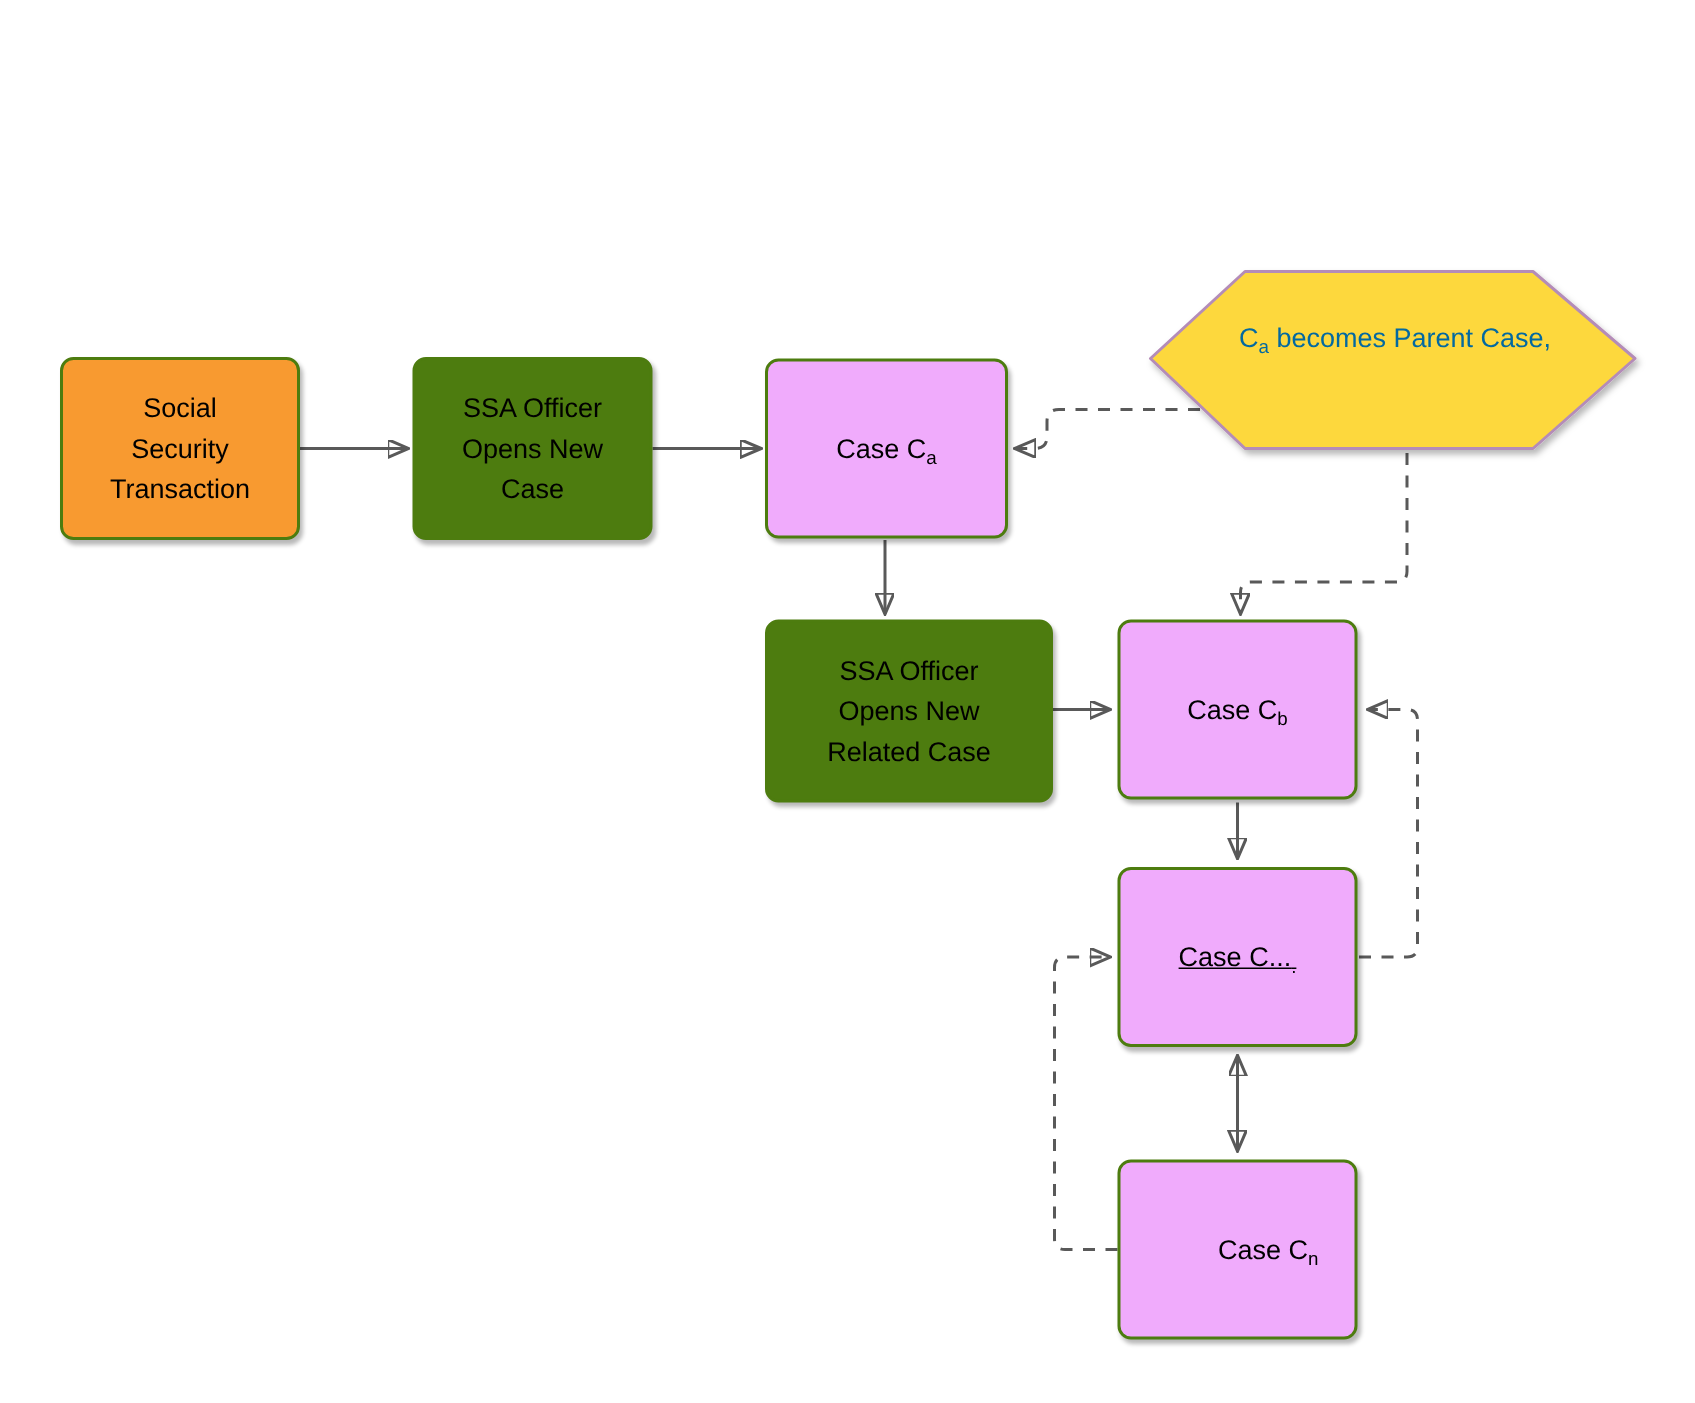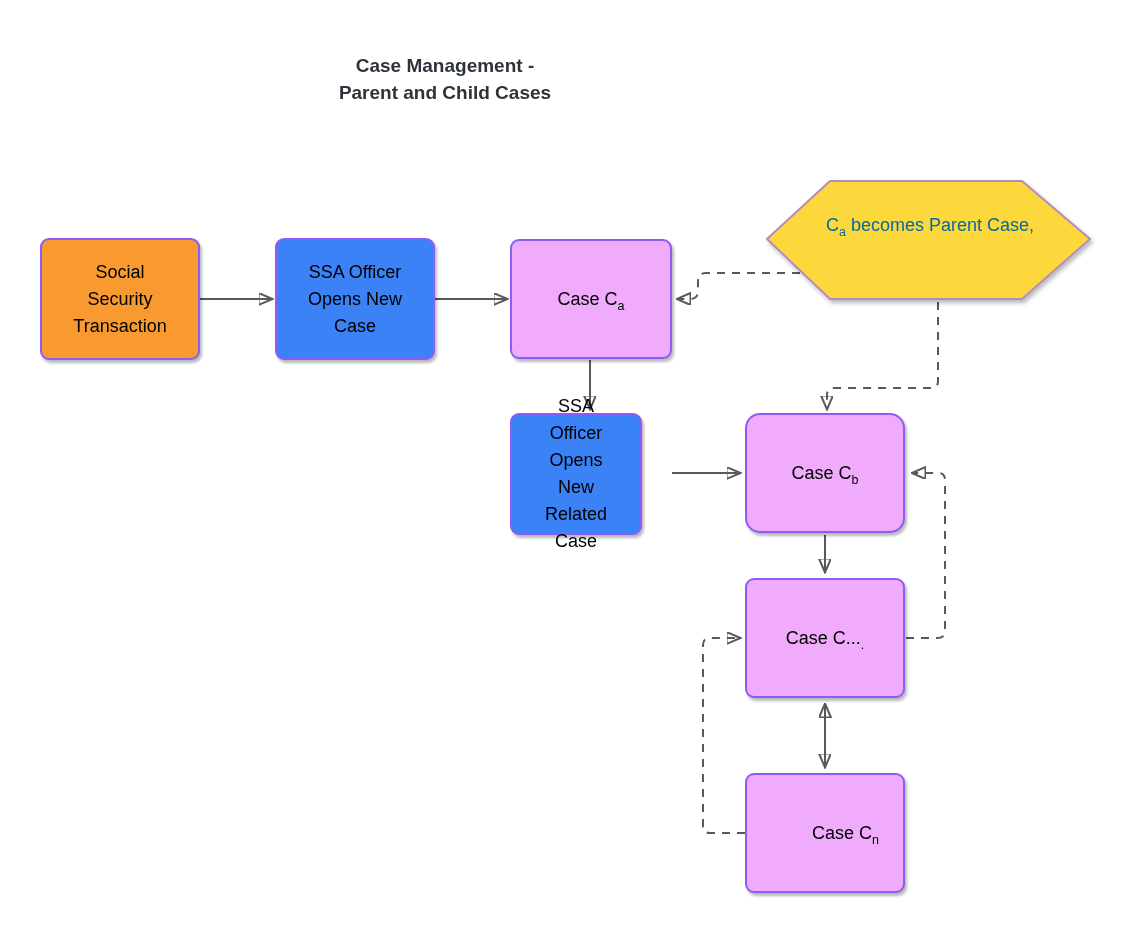--- a/index.html
+++ b/index.html
@@ -11,49 +11,45 @@
     overflow:hidden;
   }
   .title{
     position:absolute;left:295px;top:52px;width:300px;
     text-align:center;font-size:19px;font-weight:bold;
     color:#2d333a;line-height:27px;
   }
   .title span{display:block;}
   .node{
     position:absolute;box-sizing:border-box;
-    border:2px solid #8b5cf6;border-radius:9px;
+    border:2px solid #4d7c0f;border-radius:9px;
     display:flex;align-items:center;justify-content:center;
     text-align:center;font-size:18px;color:#000;line-height:27px;
     box-shadow:2px 3px 3px rgba(0,0,0,0.28);
   }
   .node .lbl{padding:0 24px;}
   .orange{background:#f89a30;}
-  .blue{background:#3b82f6;}
+  .blue{background:#4d7c0f;}
   .green{background:#f0abfc;}
   sub{font-size:12.5px;line-height:0;}
   #edges{position:absolute;left:0;top:0;pointer-events:none;}
   #edges path{fill:none;stroke:#595959;stroke-width:2;}
   #edges path.dashed{stroke-dasharray:8 7;}
   #hexwrap{position:absolute;left:755px;top:170px;width:345px;height:140px;}
   .hex-label{
     position:absolute;left:770px;top:212px;width:320px;
     text-align:center;font-size:18px;color:#0369a1;line-height:27px;
   }
   .hex-line{display:block;}
 </style>
 </head>
 <body>
 
 <div id="canvas">
 
-  <div class="title">
-    <span>Case Management -</span>
-    <span>Parent and Child Cases</span>
-  </div>
 
   <svg id="edges" width="1130" height="935" viewBox="0 0 1130 935">
     <defs>
       <marker id="ah" markerUnits="userSpaceOnUse" markerWidth="15" markerHeight="13" refX="13.5" refY="6" orient="auto-start-reverse">
         <path d="M0,0 L14,6 L0,12 Z" fill="#595959" stroke="none"></path>
       </marker>
     </defs>
 
     <path d="M200,299 H272" marker-end="url(#ah)"></path>
     <path d="M435,299 H507" marker-end="url(#ah)"></path>
@@ -72,29 +68,29 @@
   </div>
 
   <div class="node blue" style="left:275px;top:238px;width:160px;height:122px;">
     <div class="lbl">SSA Officer Opens New Case</div>
   </div>
 
   <div class="node green" style="left:510px;top:239px;width:162px;height:120px;">
     <div class="lbl"><span>Case C</span><sub>a</sub></div>
   </div>
 
-  <div class="node blue" style="left:510px;top:413px;width:132px;height:122px;">
+  <div class="node blue" style="left:510px;top:413px;width:192px;height:122px;">
     <div class="lbl">SSA Officer Opens New Related Case</div>
   </div>
 
-  <div class="node green" style="left:745px;top:413px;width:160px;height:120px;border-radius:15px;">
+  <div class="node green" style="left:745px;top:413px;width:160px;height:120px;">
     <div class="lbl"><span>Case C</span><sub>b</sub></div>
   </div>
 
-  <div class="node green" style="left:745px;top:578px;width:160px;height:120px;">
+  <div class="node green" style="left:745px;top:578px;width:160px;height:120px;text-decoration:underline;">
     <div class="lbl"><span>Case C...</span><sub>.</sub></div>
   </div>
 
   <div class="node green" style="left:745px;top:773px;width:160px;height:120px;justify-content:flex-end;">
     <div class="lbl"><span>Case C</span><sub>n</sub></div>
   </div>
 
   <svg id="hexwrap" viewBox="0 0 345 140">
     <defs>
       <filter id="hexshadow" x="-10%" y="-10%" width="130%" height="130%">

